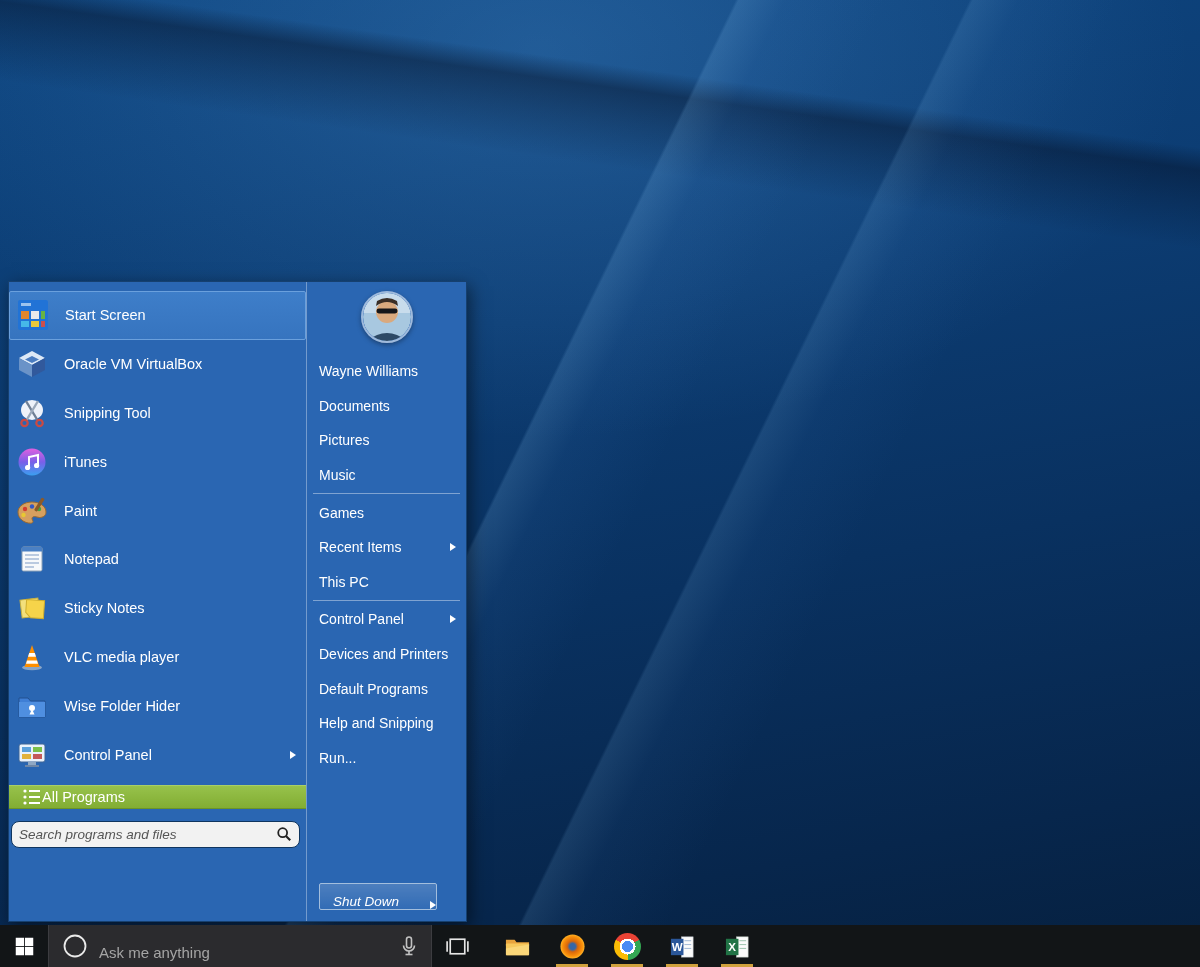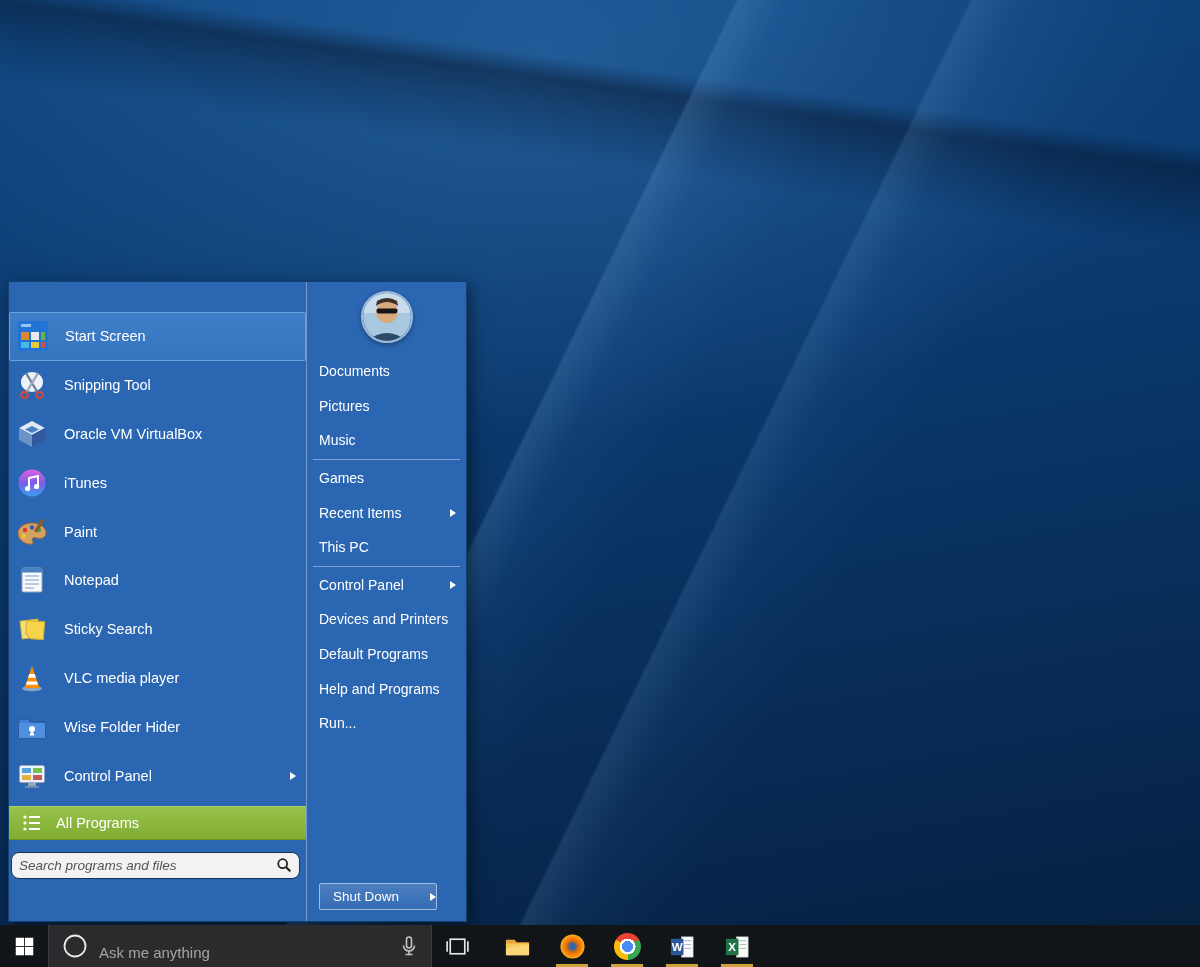--- a/index.html
+++ b/index.html
@@ -16,40 +16,40 @@
   }
 
   
   .start-menu{
     position:absolute; left:8px; top:281px; width:459px; height:641px;
     background:var(--menu-blue,#2a66b2);
     border:1px solid #16406f;
     box-shadow:3px 5px 16px rgba(0,0,0,.5);
     display:flex; color:#fff;
   }
-  .menu-left{ width:297px; padding-top:9px; display:flex; flex-direction:column;margin-top:21px; }
+  .menu-left{ width:297px; padding-top:9px; display:flex; flex-direction:column; }
   .menu-right{ flex:1; border-left:1px solid rgba(255,255,255,.35); position:relative; display:flex; flex-direction:column; }
 
   .program-row{
     height:48.8px; display:flex; align-items:center; gap:16px;
     padding:0 10px 0 6px; font-size:14.5px; cursor:default;
   }
   .program-row.highlighted{
     background:linear-gradient(var(--menu-highlight,#3e7ec9),#3674bf);
     border:1px solid #6aa0dd; border-radius:2px;
   }
   .prog-icon{ width:33px; height:33px; flex:0 0 33px; display:flex; align-items:center; justify-content:center; }
   .prog-icon svg{ width:32px; height:32px; }
   .submenu-arrow{
     width:0; height:0; margin-left:auto;
     border-top:4.5px solid transparent; border-bottom:4.5px solid transparent; border-left:6px solid #fff;
   }
 
   .all-programs{
-    margin-top:6px; height:34px; display:flex; align-items:center; gap:14px;
+    margin-top:6px; height:24px; display:flex; align-items:center; 
     padding:0 10px 0 13px; font-size:14.5px;
     background:linear-gradient(#97c24b, var(--all-programs-green,#82ad33));
     border-top:1px solid #a9cf66; border-bottom:1px solid #6d9427;
   }
   .all-programs svg{ width:20px; height:20px; }
 
   .search-row{ margin:12px 6px 0 2px; }
   .search-box{
     display:flex; align-items:center; height:27px; padding:0 7px;
     background:#f2f2f2; border:1px solid #0f355f; border-radius:8px;
@@ -70,23 +70,23 @@
 
   .right-list{ margin-top:11px; display:flex; flex-direction:column; }
   .right-item{
     height:34.6px; display:flex; align-items:center;
     padding:0 10px 0 12px; font-size:14px; cursor:default;
   }
   .right-sep{ height:1px; margin:1px 6px; background:rgba(255,255,255,.4); }
 
   .shutdown{
     position:absolute; left:12px; bottom:11px; height:27px;
-    display:inline-flex; align-items:center;
+    display:inline-flex; align-items:flex-end;
     background:linear-gradient(rgba(255,255,255,.16),rgba(255,255,255,.04));
-    border:1px solid #a3bedd; border-radius:2px;
+    border:1px solid #a3bedd; border-radius:2px;font-style:italic;
   }
   .shutdown .sd-label{ display:flex; align-items:center; padding:0 13px; font-size:13.5px; }
   .shutdown .sd-div{ width:1px; background:#a3bedd; }
   .shutdown .sd-arrow{ width:23px; display:flex; align-items:center; justify-content:center; }
 
   
   .taskbar{
     position:absolute; left:0; bottom:0; width:1200px; height:42px;
     background:var(--taskbar-bg,#121517); display:flex; align-items:stretch; z-index:10;
   }
@@ -143,40 +143,40 @@
               <rect x="14" y="22" width="8" height="6" fill="#e8c93e"></rect>
               <rect x="24" y="22" width="4" height="6" fill="#c95050"></rect>
             </svg>
         </span>
         <span class="prog-label">Start Screen</span>
       </div>
 
       <div class="program-row">
         <span class="prog-icon">
           <svg viewBox="0 0 32 32">
+              <polygon points="16,3 29,10 16,17 3,10" fill="#dce9f7"></polygon>
+              <polygon points="3,10 16,17 16,29 3,22" fill="#6a93c8"></polygon>
+              <polygon points="29,10 16,17 16,29 29,22" fill="#31599c"></polygon>
+              <polygon points="16,8 23,11.5 16,15 9,11.5" fill="#4a7cc0"></polygon>
+            </svg>
+        </span>
+        <span class="prog-label">Oracle VM VirtualBox</span>
+      </div>
+
+      <div class="program-row">
+        <span class="prog-icon">
+          <svg viewBox="0 0 32 32">
               <ellipse cx="16" cy="13" rx="11" ry="10" fill="#eef2fa"></ellipse>
               <line x1="10" y1="4" x2="22" y2="24" stroke="#6f7f95" stroke-width="2.4"></line>
               <line x1="22" y1="4" x2="10" y2="24" stroke="#9aa8ba" stroke-width="2.4"></line>
               <circle cx="8.5" cy="26" r="3.2" fill="none" stroke="#c94a43" stroke-width="2.2"></circle>
               <circle cx="23.5" cy="26" r="3.2" fill="none" stroke="#c94a43" stroke-width="2.2"></circle>
             </svg>
         </span>
         <span class="prog-label">Snipping Tool</span>
-      </div>
-
-      <div class="program-row">
-        <span class="prog-icon">
-          <svg viewBox="0 0 32 32">
-              <polygon points="16,3 29,10 16,17 3,10" fill="#dce9f7"></polygon>
-              <polygon points="3,10 16,17 16,29 3,22" fill="#6a93c8"></polygon>
-              <polygon points="29,10 16,17 16,29 29,22" fill="#31599c"></polygon>
-              <polygon points="16,8 23,11.5 16,15 9,11.5" fill="#4a7cc0"></polygon>
-            </svg>
-        </span>
-        <span class="prog-label">Oracle VM VirtualBox</span>
       </div>
 
       <div class="program-row">
         <span class="prog-icon">
           <svg viewBox="0 0 32 32">
               <defs>
                 <linearGradient id="itg" x1="0" y1="0" x2="0" y2="1">
                   <stop offset="0" stop-color="#e05fe0"></stop>
                   <stop offset=".5" stop-color="#7a5fe8"></stop>
                   <stop offset="1" stop-color="#3aa0f0"></stop>
@@ -220,21 +220,21 @@
       </div>
 
 
       <div class="program-row">
         <span class="prog-icon">
           <svg viewBox="0 0 32 32">
               <rect x="5" y="7" width="18" height="18" fill="#f3e07c" stroke="#cbb23e" transform="rotate(-7 14 16)"></rect>
               <path d="M10 8 h18 v18 h-13 l-5-5 z" fill="#f6d44a" stroke="#cfae2e" transform="rotate(4 19 17)"></path>
             </svg>
         </span>
-        <span class="prog-label">Sticky Search</span>
+        <span class="prog-label">Sticky Notes</span>
       </div>
 
       <div class="program-row">
         <span class="prog-icon">
           <svg viewBox="0 0 32 32">
               <ellipse cx="16" cy="26.5" rx="10" ry="2.8" fill="#d8d8d8" opacity=".55"></ellipse>
               <polygon points="16,4 23.5,26 8.5,26" fill="#ff8f00"></polygon>
               <polygon points="13.2,12 18.8,12 20,15.8 12,15.8" fill="#fff"></polygon>
               <polygon points="11,19.5 21,19.5 22,22.8 10,22.8" fill="#fff"></polygon>
             </svg>
@@ -308,20 +308,23 @@
               <circle cx="24" cy="19" r="11" fill="#d9a97e"></circle>
               <path d="M13 13 q11-8 22 0 l-1-5 q-10-6-20 0 z" fill="#3a2e26"></path>
               <rect x="13.5" y="15.5" width="21" height="5" rx="2.4" fill="#15161a"></rect>
               <path d="M4 48 q20-16 40 0 z" fill="#2e4a66"></path>
             </g>
           </svg>
       </div>
 
       <div class="right-list">
         <div class="right-item">
+          <span>Wayne Williams</span>
+        </div>
+        <div class="right-item">
           <span>Documents</span>
         </div>
         <div class="right-item">
           <span>Pictures</span>
         </div>
         <div class="right-item">
           <span>Music</span>
         </div>
 
         <div class="right-sep"></div>
@@ -343,21 +346,21 @@
           <span>Control Panel</span>
           <span class="submenu-arrow"></span>
         </div>
         <div class="right-item">
           <span>Devices and Printers</span>
         </div>
         <div class="right-item">
           <span>Default Programs</span>
         </div>
         <div class="right-item">
-          <span>Help and Programs</span>
+          <span>Help and Snipping</span>
         </div>
         <div class="right-item">
           <span>Run...</span>
         </div>
       </div>
 
       <div class="shutdown">
         <span class="sd-label">Shut Down</span>
         <span class="sd-div"></span>
         <span class="sd-arrow">

